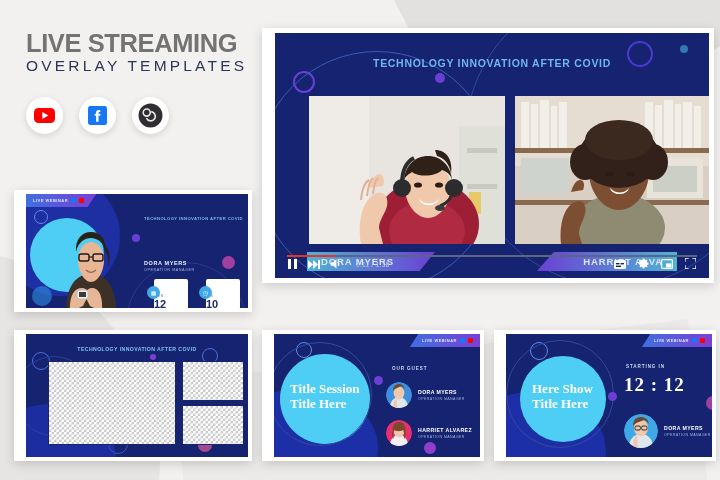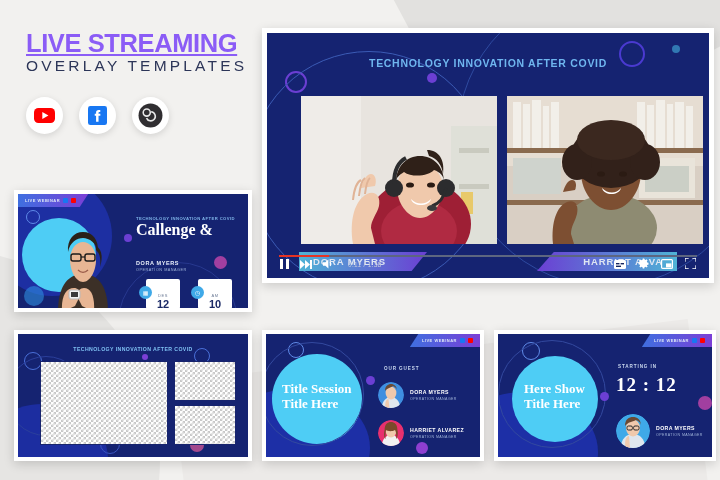--- a/index.html
+++ b/index.html
@@ -19,37 +19,37 @@
   }
   .swoosh-c{
     position:absolute; bottom:-40px; left:180px; width:520px; height:170px;
     background:#eceae8; transform:rotate(-7deg);
   }
 
   
   .headline{ position:absolute; left:26px; top:30px; width:230px; z-index:5; }
   .headline h1{
     font-size:25.5px; font-weight:bold; letter-spacing:-0.4px;
-    color:#8b5cf6; line-height:1.05; white-space:nowrap;text-decoration:underline;
+    color:#737373; line-height:1.05; white-space:nowrap;
   }
   .headline h2{
     font-size:15.5px; font-weight:normal;
     letter-spacing:3.2px; color:#2c3558;
   }
   .social-row{ display:flex; gap:16px; margin-top:22px; }
   .social{
     width:37px; height:37px; border-radius:50%; background:#fff;
     box-shadow:0 2px 7px rgba(0,0,0,.13);
     display:flex; align-items:center; justify-content:center;
   }
 
   
   .card{ position:absolute; background:#fff; box-shadow:0 3px 10px rgba(0,0,0,.16); }
   .screen{
-    position:absolute; inset:0; overflow:hidden; background:#152371;
+    position:absolute; inset:0; overflow:hidden; background:#152371;margin-left:8px;
   }
   .ring{ position:absolute; border-radius:50%; border-style:solid; }
   .dot{ position:absolute; border-radius:50%; }
 
   
   #hero{ left:262px; top:28px; width:452px; height:255px; padding:5px; }
   #hero .screen{ inset:5px; }
   .hero-title{
     position:absolute; top:24px; left:0; right:0; text-align:center;
     color:#6fb6ef; font-size:10.5px; font-weight:bold; letter-spacing:.7px;
@@ -109,21 +109,21 @@
 
   .serif{ font-family:"Liberation Serif", serif; }
 
   
   .t2-kicker{ position:absolute; left:118px; top:22px; color:#7fb4e8; font-size:4.2px; letter-spacing:.4px; font-weight:bold;}
   .t2-title{ position:absolute; left:118px; top:28px; color:#fff; font-size:16px; font-weight:bold; line-height:1.02; }
   .t2-name{ position:absolute; left:118px; top:66px; color:#eaf0fa; font-size:5.5px; font-weight:bold; letter-spacing:.6px;}
   .t2-role{ position:absolute; left:118px; top:74px; color:#9fb3d8; font-size:3.8px; letter-spacing:.5px;}
   .chip{
     position:absolute; top:85px; width:34px; height:30px; background:#fff;
-    border-radius:2px; text-align:center; padding-top:14px;
+    border-radius:2px; padding-top:14px;
   }
   .chip .lab{ font-size:4px; color:#6b7a95; letter-spacing:.6px; }
   .chip .val{ font-size:11px; font-weight:bold; color:#1b2a66; line-height:1.1; }
   .chip-ic{ position:absolute; left:-7px; top:7px; width:13px; height:13px; border-radius:50%;
             background:#3fa9e8; display:flex; align-items:center; justify-content:center; color:#fff; font-size:6px;}
 
   
   .ph{
     position:absolute; border:1.5px solid #17246e;
     background-image:
@@ -340,21 +340,20 @@
       <path d="M41 31h4" stroke="#1a1a1a" stroke-width="1.2"></path>
       <path d="M38 44c3 3 7 3 10 0" stroke="#9a5c4a" stroke-width="1.3" fill="none"></path>
       <path d="M22 86c-1-16 4-24 12-24 5 0 7 5 5 10l-4 8z" fill="#e8b694"></path>
       <path d="M54 86c1-16-3-24-10-24-5 0-8 5-6 10l4 8z" fill="#e8b694"></path>
       <rect x="29" y="64" width="11" height="9" rx="2" fill="#f2f2f2" stroke="#b9b9b9"></rect>
       <rect x="31" y="66" width="7" height="5" fill="#3a3a3a"></rect>
     </svg>
 
     <div class="t2-kicker">TECHNOLOGY INNOVATION AFTER COVID</div>
     <div class="t2-title serif">
-      <div>Callenge &amp;</div>
     </div>
     <div class="t2-name">DORA MYERS</div>
     <div class="t2-role">OPERATION MANAGER</div>
 
     <div class="chip" style="left:128px;">
       <div class="chip-ic">▦</div>
       <div class="lab">DES</div>
       <div class="val">12</div>
     </div>
     <div class="chip" style="left:180px;">

